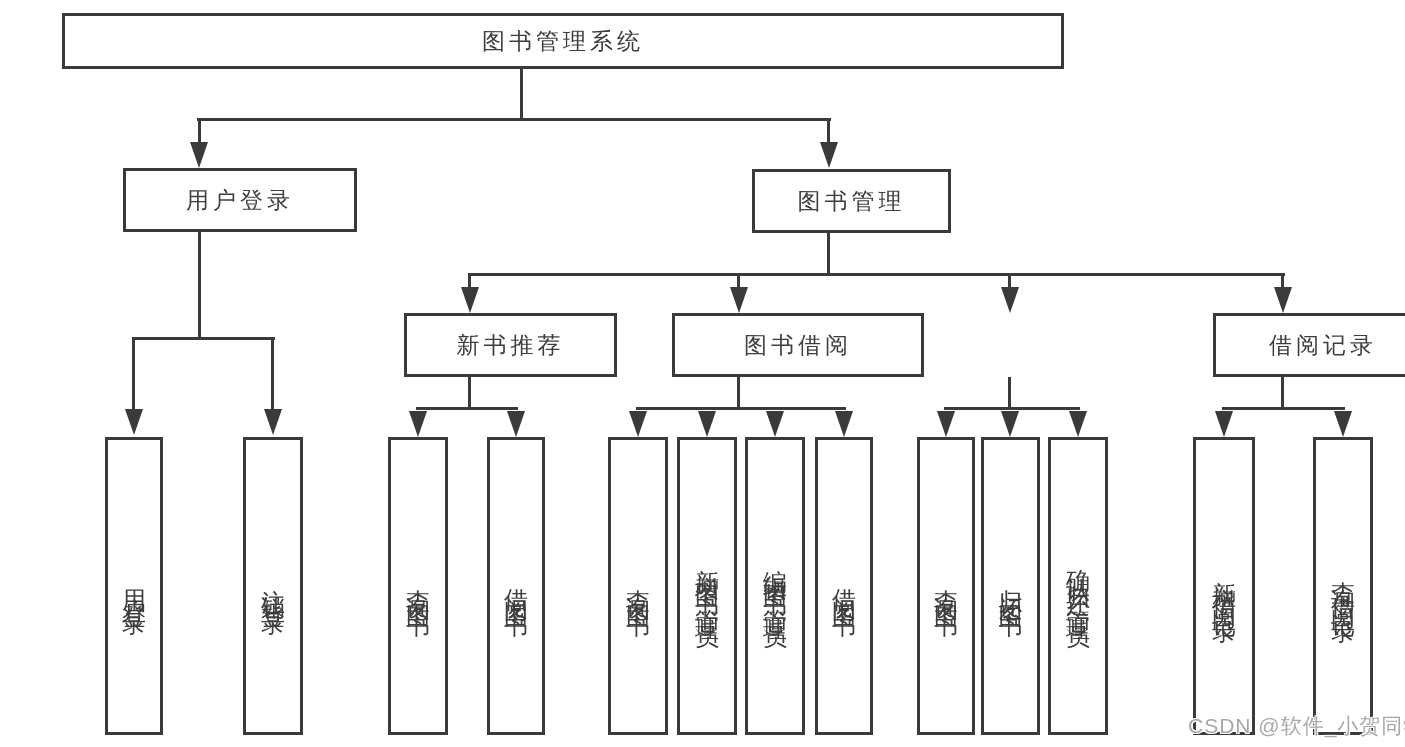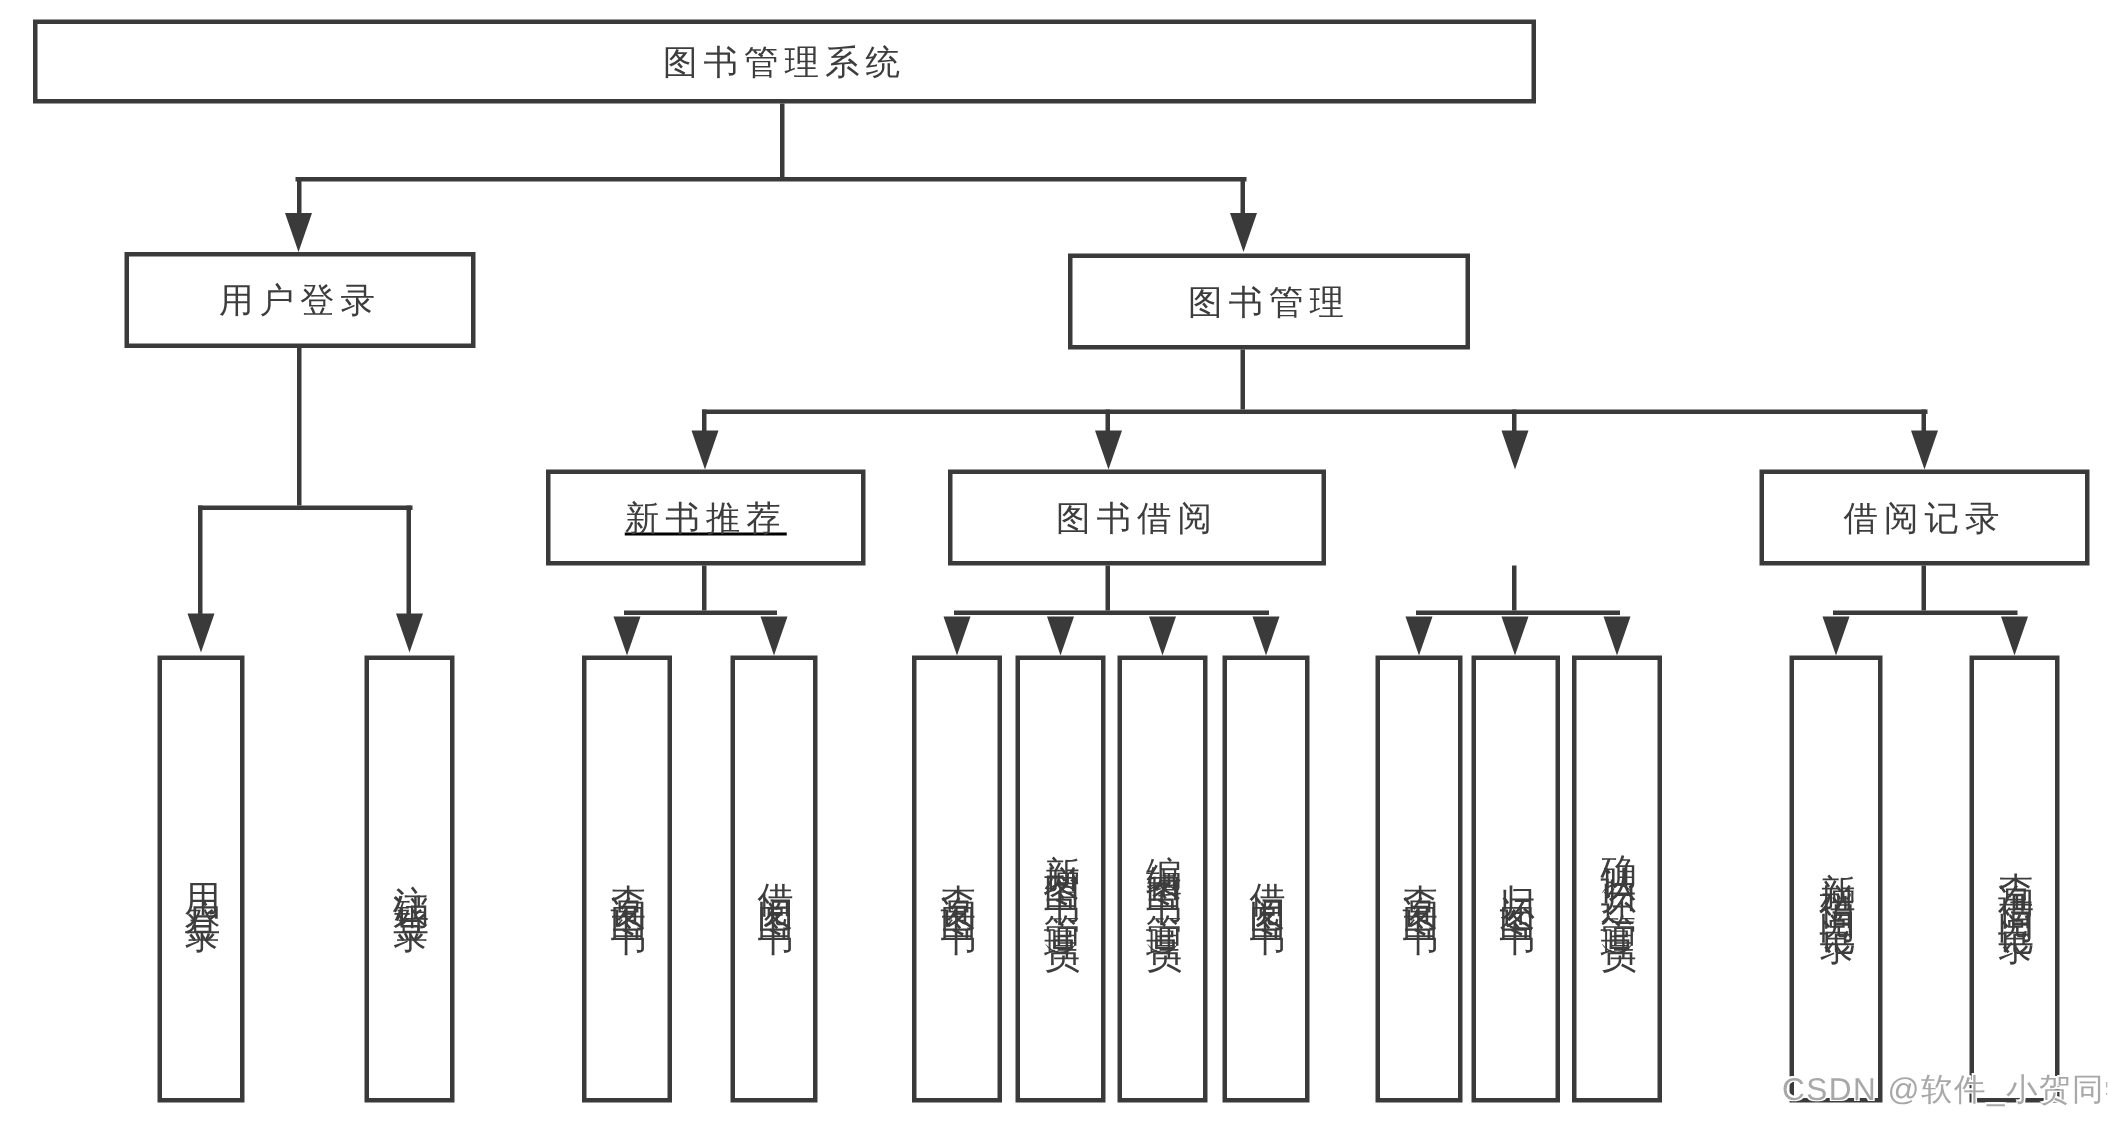--- a/index.html
+++ b/index.html
@@ -13,21 +13,21 @@
     width:1405px;height:747px;
     background:var(--bg);
     font-family:"Liberation Sans","DejaVu Sans",sans-serif;
     overflow:hidden;
   }
   .box{
     position:absolute;
     box-sizing:border-box;
     border:3px solid var(--line);
     background:#fff;
-    display:flex;align-items:center;justify-content:center;
+    display:flex;align-items:center;justify-content:center;margin-left:40px;
   }
   .box .lbl{
     font-size:23px;
     color:var(--text);
     letter-spacing:4px;
     white-space:nowrap;
   }
   .leaf{
     position:absolute;
     box-sizing:border-box;
@@ -68,25 +68,25 @@
 <div id="canvas">
 
   <div class="box" style="left:22px;top:13px;width:1002px;height:56px;">
     <span class="lbl">图书管理系统</span>
   </div>
 
   <div class="box" style="left:83px;top:168px;width:234px;height:64px;">
     <span class="lbl">用户登录</span>
   </div>
 
-  <div class="box" style="left:712px;top:169px;width:268px;height:64px;">
+  <div class="box" style="left:712px;top:169px;width:199px;height:64px;">
     <span class="lbl">图书管理</span>
   </div>
 
-  <div class="box" style="left:364px;top:313px;width:213px;height:64px;text-decoration:underline;">
+  <div class="box" style="left:364px;top:313px;width:213px;height:64px;">
     <span class="lbl">新书推荐</span>
   </div>
 
   <div class="box" style="left:632px;top:313px;width:252px;height:64px;">
     <span class="lbl">图书借阅</span>
   </div>
 
 
   <div class="box" style="left:1173px;top:313px;width:220px;height:64px;">
     <span class="lbl">借阅记录</span>

